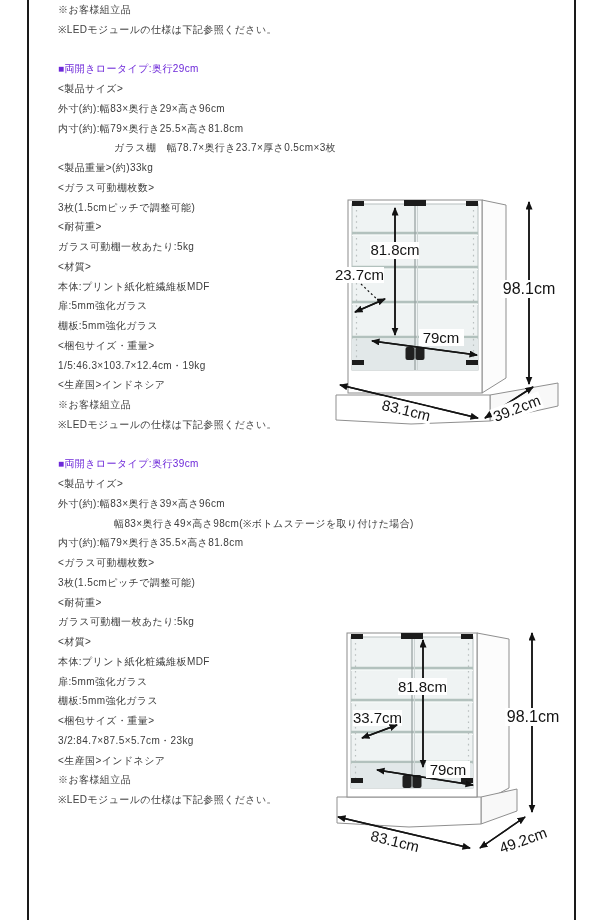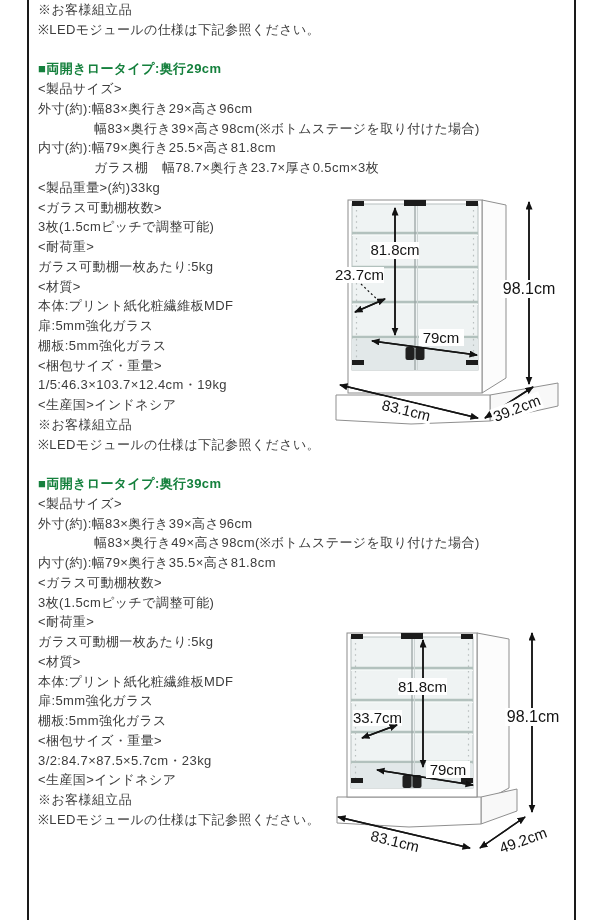--- a/index.html
+++ b/index.html
@@ -8,26 +8,26 @@
     background:#ffffff;
     font-family:"Liberation Sans", sans-serif;
     position:relative;
     overflow:hidden;
   }
   .page { position:absolute; inset:0; background:#fff; }
   .rule { position:absolute; top:0; bottom:0; width:1.5px; background:#1a1a1a; }
   .rule.left  { left:27px; }
   .rule.right { left:574px; }
   .text-col {
-    position:absolute; left:38px; top:0; width:525px;
-    color:#3c3c3c; font-size:13px; letter-spacing:0.4px;
+    position:absolute; left:58px; top:0; width:525px;
+    color:#3c3c3c; font-size:10px; letter-spacing:0.4px;
   }
   .line { height:19.75px; line-height:19.75px; white-space:pre; overflow:visible; }
   .line.indent { padding-left:56px; }
-  .line.heading { font-weight:bold; color:#15803d; }
+  .line.heading { font-weight:normal; color:#6d28d9; }
   svg { position:absolute; overflow:visible; }
   .d1 { left:333px; top:188px; }
   .d2 { left:333px; top:628px; }
   svg text {
     font-family:"Liberation Sans", sans-serif;
     font-size:15px; fill:#131313; text-anchor:middle; font-weight:500;
   }
   svg text.big { font-size:16px; }
   .dim line { stroke:#151515; stroke-width:1.5; }
   .labelbg { fill:#ffffff; }
@@ -44,21 +44,20 @@
   <div class="rule right"></div>
 
   <div class="text-col">
     <div class="line">※お客様組立品</div>
     <div class="line">※LEDモジュールの仕様は下記参照ください。</div>
     <div class="line"></div>
 
     <div class="line heading">■両開きロータイプ:奥行29cm</div>
     <div class="line">&lt;製品サイズ&gt;</div>
     <div class="line">外寸(約):幅83×奥行き29×高さ96cm</div>
-    <div class="line indent">幅83×奥行き39×高さ98cm(※ボトムステージを取り付けた場合)</div>
     <div class="line">内寸(約):幅79×奥行き25.5×高さ81.8cm</div>
     <div class="line indent">ガラス棚　幅78.7×奥行き23.7×厚さ0.5cm×3枚</div>
     <div class="line">&lt;製品重量&gt;(約)33kg</div>
     <div class="line">&lt;ガラス可動棚枚数&gt;</div>
     <div class="line">3枚(1.5cmピッチで調整可能)</div>
     <div class="line">&lt;耐荷重&gt;</div>
     <div class="line">ガラス可動棚一枚あたり:5kg</div>
     <div class="line">&lt;材質&gt;</div>
     <div class="line">本体:プリント紙化粧繊維板MDF</div>
     <div class="line">扉:5mm強化ガラス</div>

